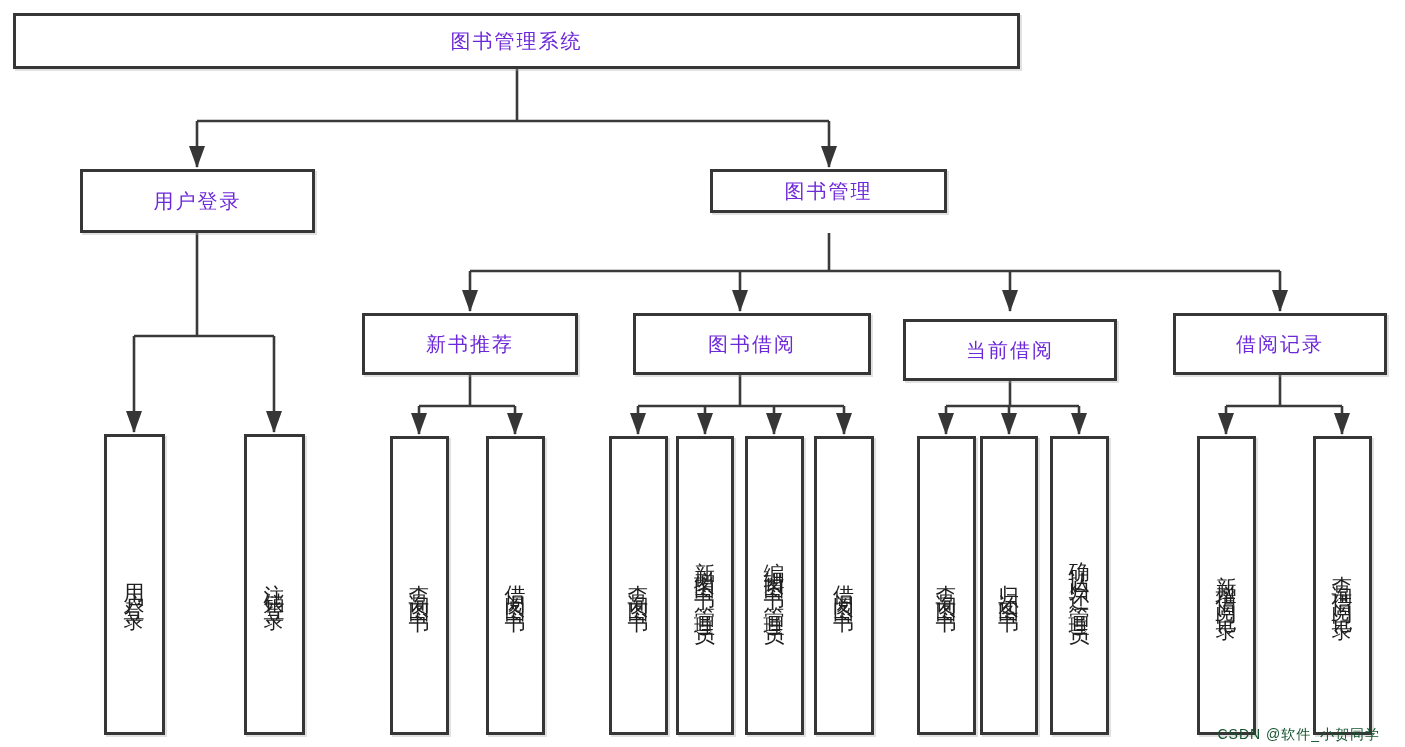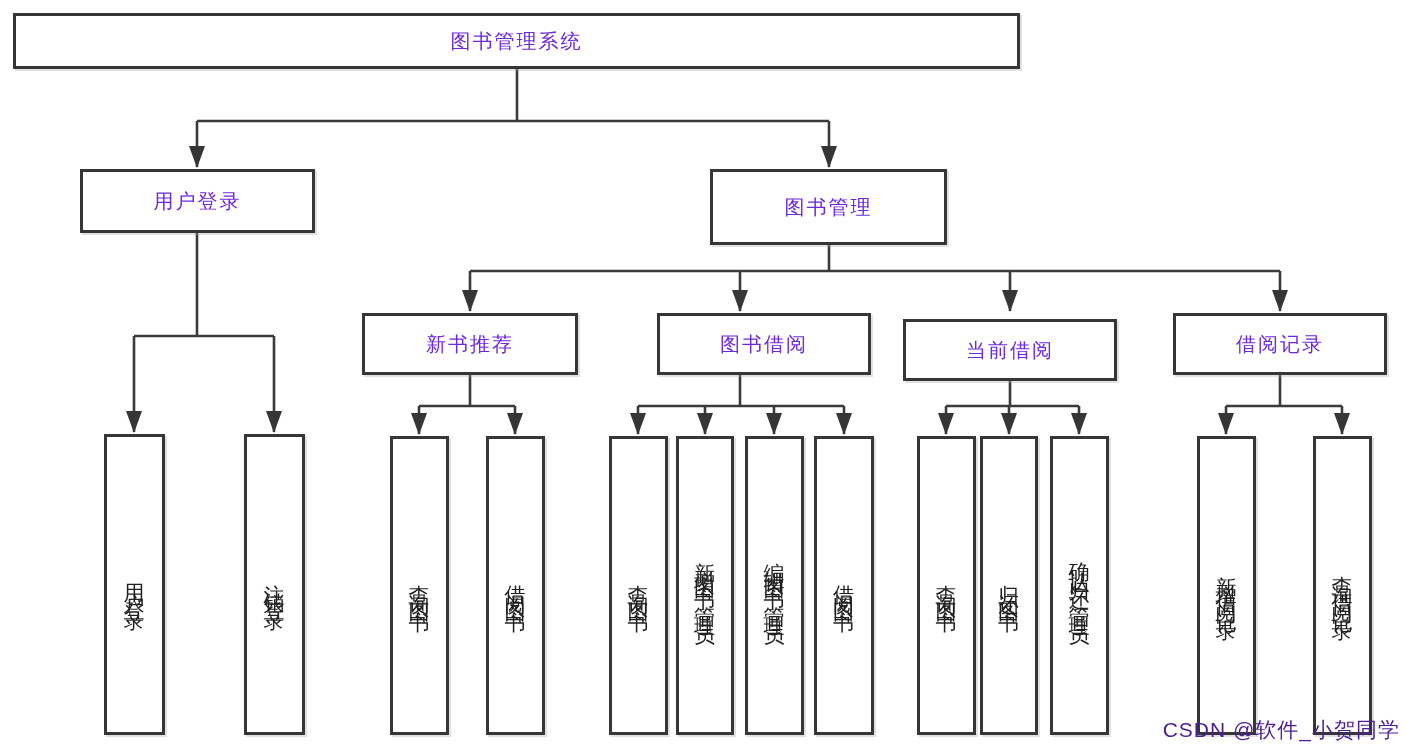--- a/index.html
+++ b/index.html
@@ -24,22 +24,22 @@
   }
   .box.v .label{
     writing-mode:vertical-lr;
     text-orientation:mixed;
     font-size:21px;color:#1f1f1f;
     letter-spacing:9px;
     line-height:1;
     white-space:nowrap;
   }
   #watermark{
-    position:absolute;right:5px;bottom:3px;
-    font-size:21px;color:#4c1d95;letter-spacing:1px;
+    position:absolute;right:25px;bottom:3px;
+    font-size:14px;color:#14532d;letter-spacing:1px;
     white-space:nowrap;
   }
 </style>
 </head>
 <body>
 
 <div id="canvas">
 
   <svg id="wires" width="1405" height="747" viewBox="0 0 1405 747">
     <defs>
@@ -91,28 +91,28 @@
     </g>
   </svg>
 
   <div class="box h" style="left:13px;top:13px;width:1007px;height:56px;">
     <span class="label">图书管理系统</span>
   </div>
 
   <div class="box h" style="left:80px;top:169px;width:235px;height:64px;">
     <span class="label">用户登录</span>
   </div>
-  <div class="box h" style="left:710px;top:169px;width:237px;height:76px;">
+  <div class="box h" style="left:710px;top:169px;width:237px;height:44px;">
     <span class="label">图书管理</span>
   </div>
 
   <div class="box h" style="left:362px;top:313px;width:216px;height:62px;">
     <span class="label">新书推荐</span>
   </div>
-  <div class="box h" style="left:633px;top:313px;width:214px;height:62px;margin-left:24px;">
+  <div class="box h" style="left:633px;top:313px;width:238px;height:62px;">
     <span class="label">图书借阅</span>
   </div>
   <div class="box h" style="left:903px;top:313px;width:214px;height:62px;margin-top:6px;">
     <span class="label">当前借阅</span>
   </div>
   <div class="box h" style="left:1173px;top:313px;width:214px;height:62px;">
     <span class="label">借阅记录</span>
   </div>
 
   <div class="box v" style="left:104px;top:434px;width:61px;height:301px;">

